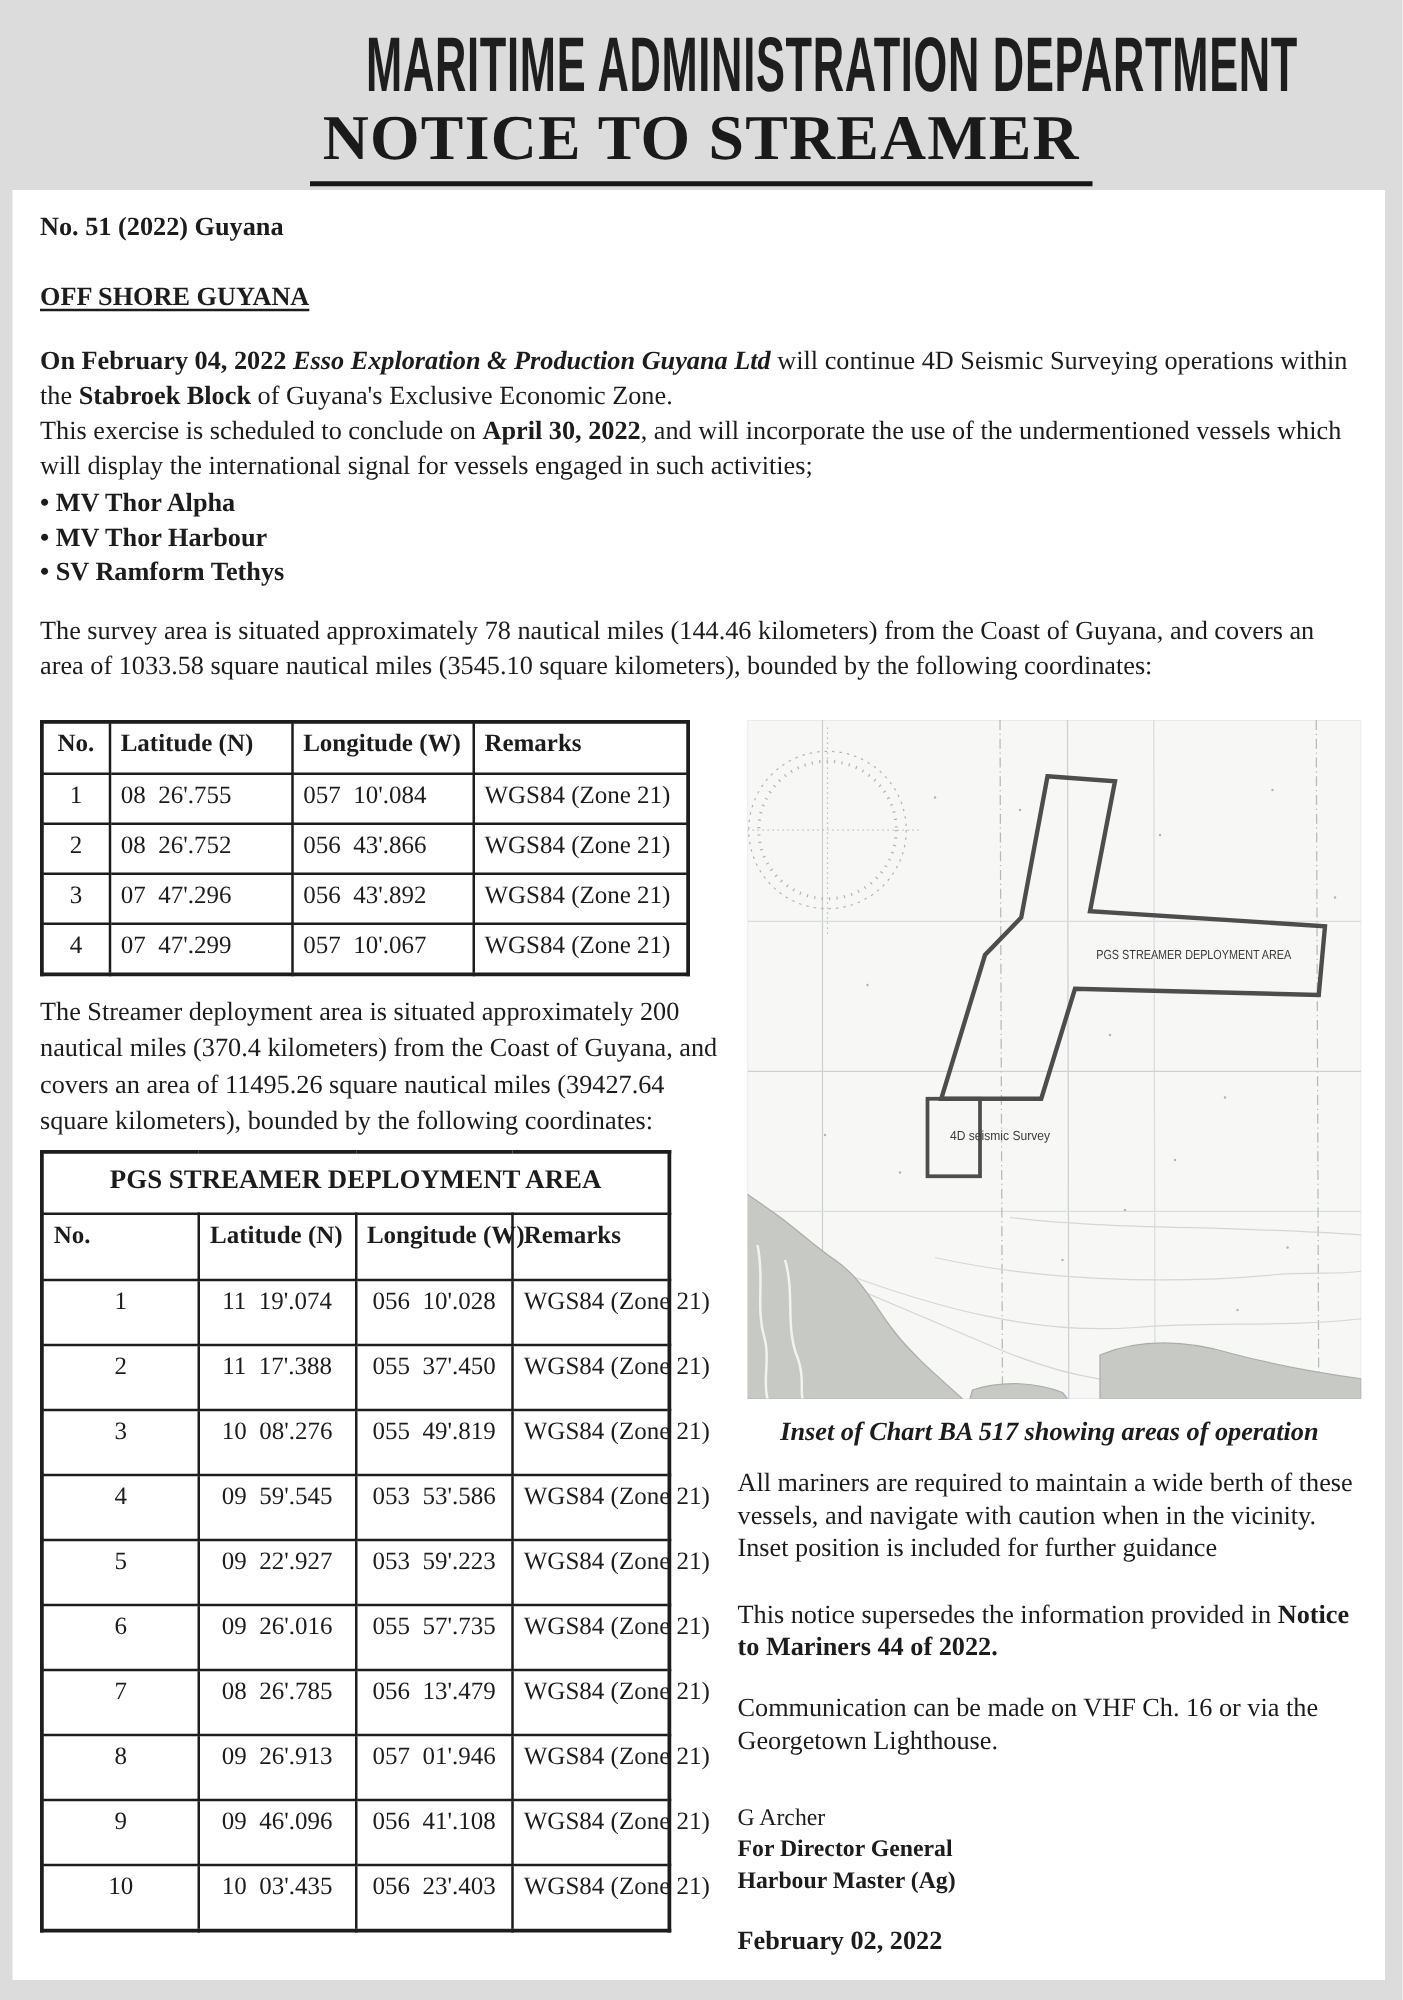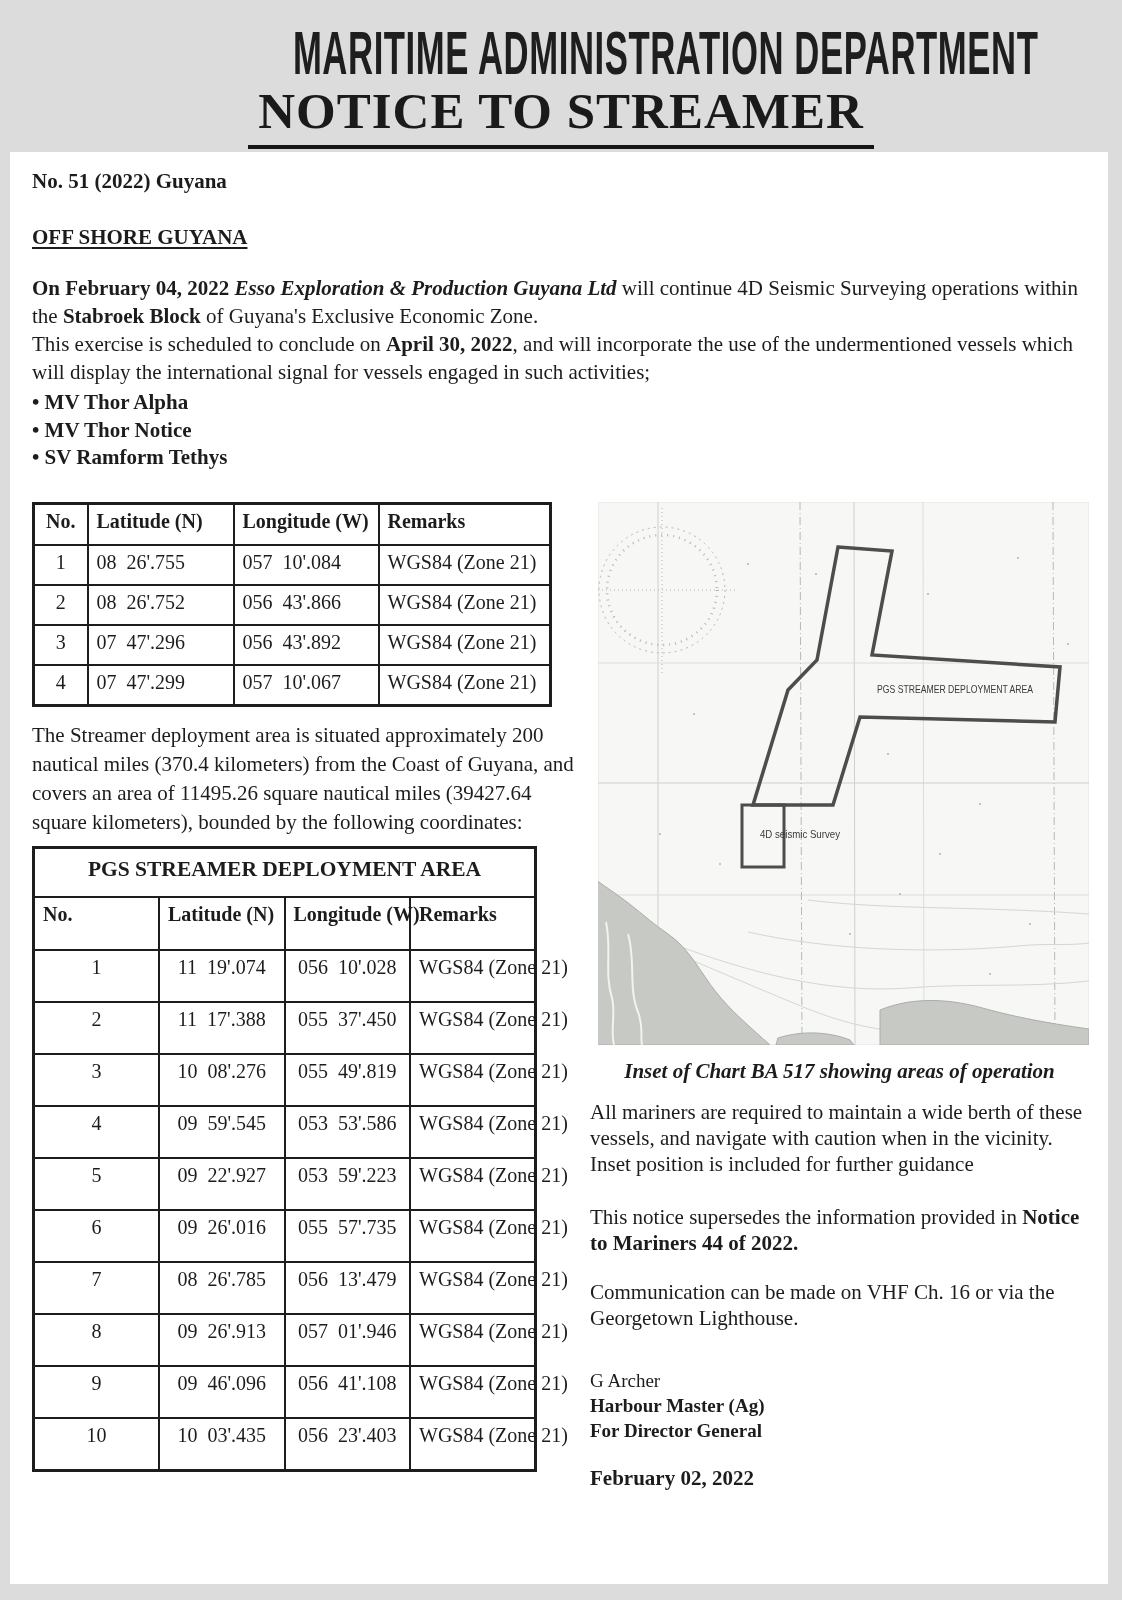--- a/index.html
+++ b/index.html
@@ -98,24 +98,25 @@
     <p class="ref-line">No. 51 (2022) Guyana</p>
 
     <p class="offshore-heading">OFF SHORE GUYANA</p>
 
     <p class="para p-ops"><span class="b">On February 04, 2022 </span><span class="b i">Esso Exploration &amp; Production Guyana Ltd</span><span> will continue 4D Seismic Surveying operations within the </span><span class="b">Stabroek Block</span><span> of Guyana's Exclusive Economic Zone.</span></p>
 
     <p class="para p-sched"><span>This exercise is scheduled to conclude on </span><span class="b">April 30, 2022</span><span>, and will incorporate the use of the undermentioned vessels which will display the international signal for vessels engaged in such activities;</span></p>
 
     <ul class="vessel-list">
         <li>MV Thor Alpha</li>
-        <li>MV Thor Notice</li>
+        <li>MV Thor Harbour</li>
         <li>SV Ramform Tethys</li>
       </ul>
 
+    <p class="para p-survey">The survey area is situated approximately 78 nautical miles (144.46 kilometers) from the Coast of Guyana, and covers an area of 1033.58 square nautical miles (3545.10 square kilometers), bounded by the following coordinates:</p>
 
     <div class="columns">
 
       <div class="col-left">
 
         <table class="coords t1">
           <thead>
             <tr>
                 <th>No.</th>
                 <th>Latitude (N)</th>
@@ -296,22 +297,22 @@
         <p class="map-caption">Inset of Chart BA 517 showing areas of operation</p>
 
         <p class="rp p-caution">All mariners are required to maintain a wide berth of these vessels, and navigate with caution when in the vicinity. Inset position is included for further guidance</p>
 
         <p class="rp p-supersede"><span>This notice supersedes the information provided in </span><span class="b">Notice to Mariners 44 of 2022.</span></p>
 
         <p class="rp p-comm">Communication can be made on VHF Ch. 16 or via the Georgetown Lighthouse.</p>
 
         <div class="signature">
           <p>G Archer</p>
+          <p class="b">For Director General</p>
           <p class="b">Harbour Master (Ag)</p>
-          <p class="b">For Director General</p>
         </div>
 
         <p class="date-line">February 02, 2022</p>
 
       </div>
     </div>
   </div>
 </div>
 
 </body></html>

